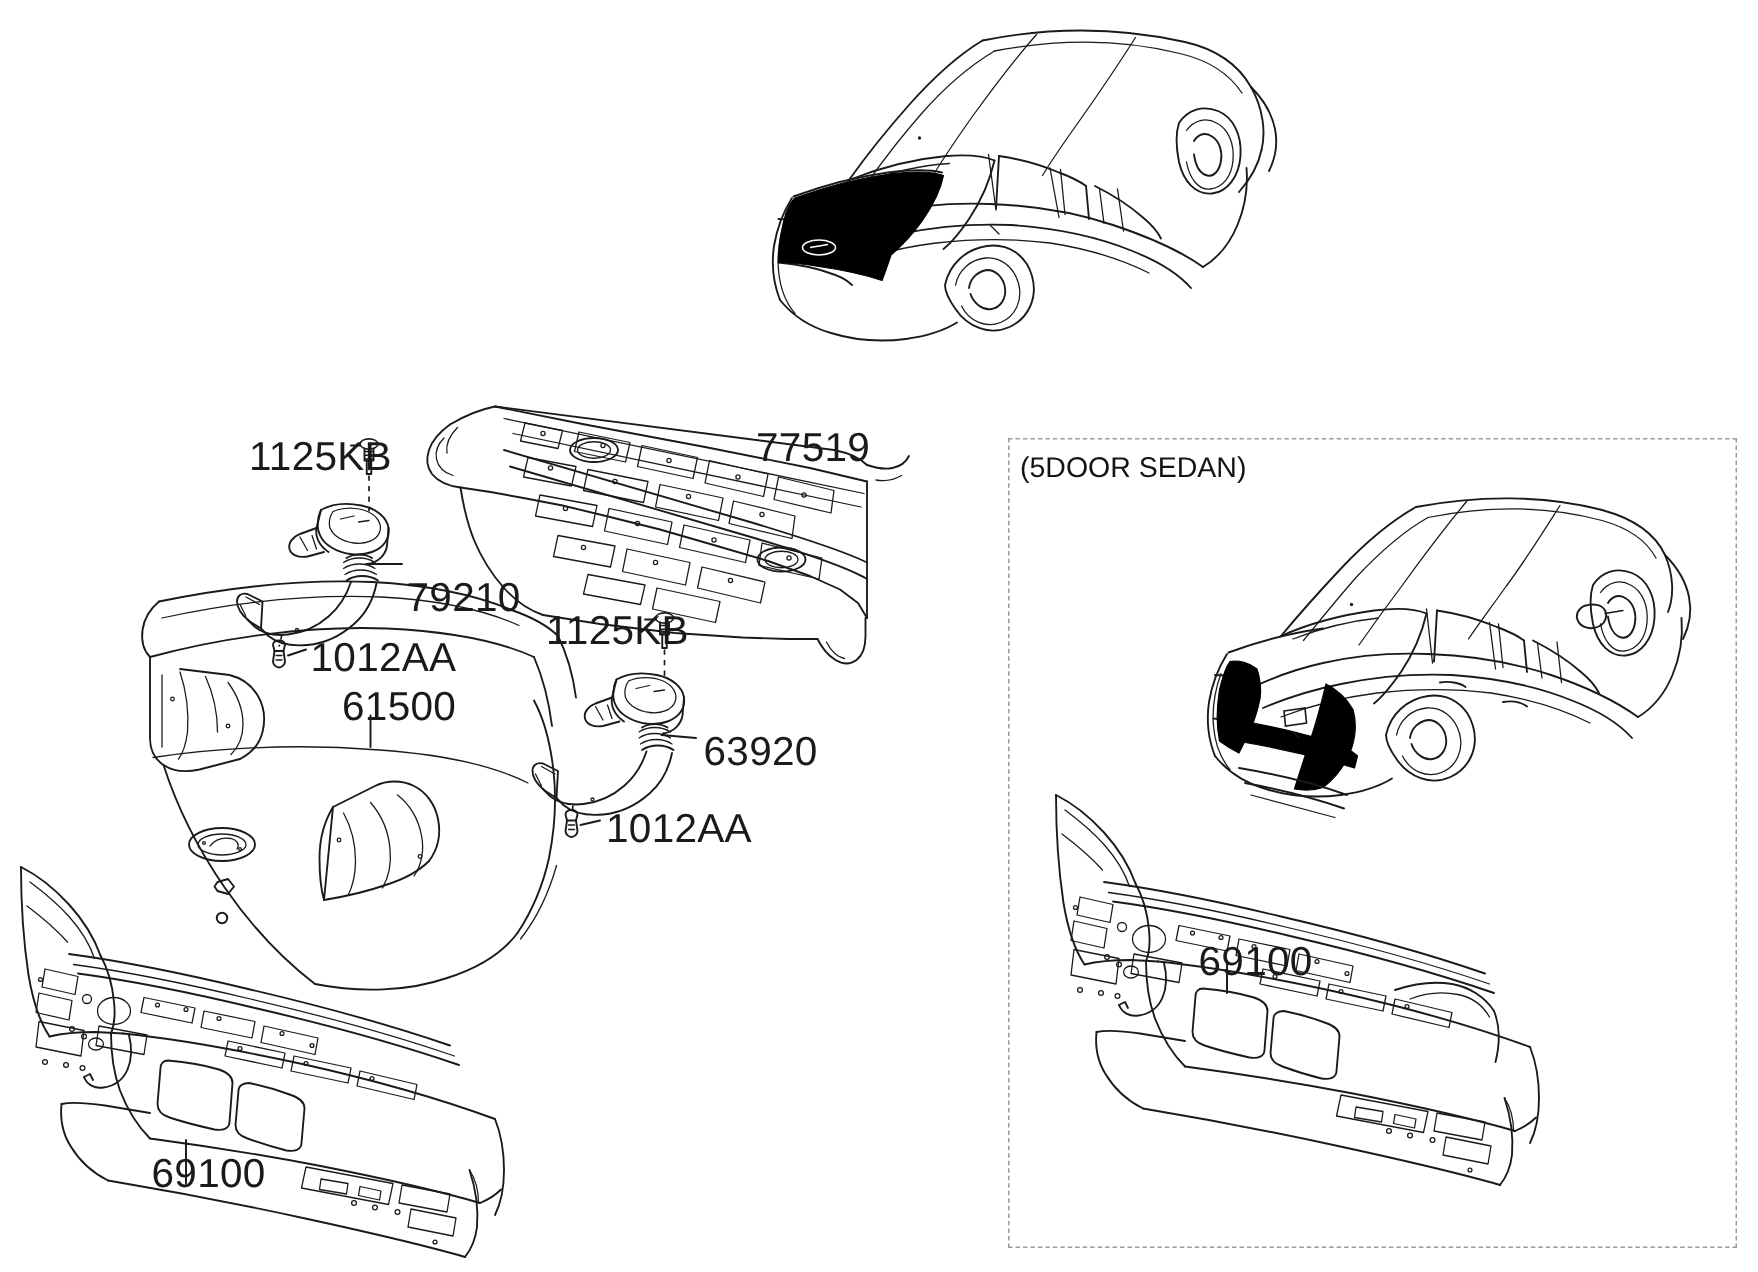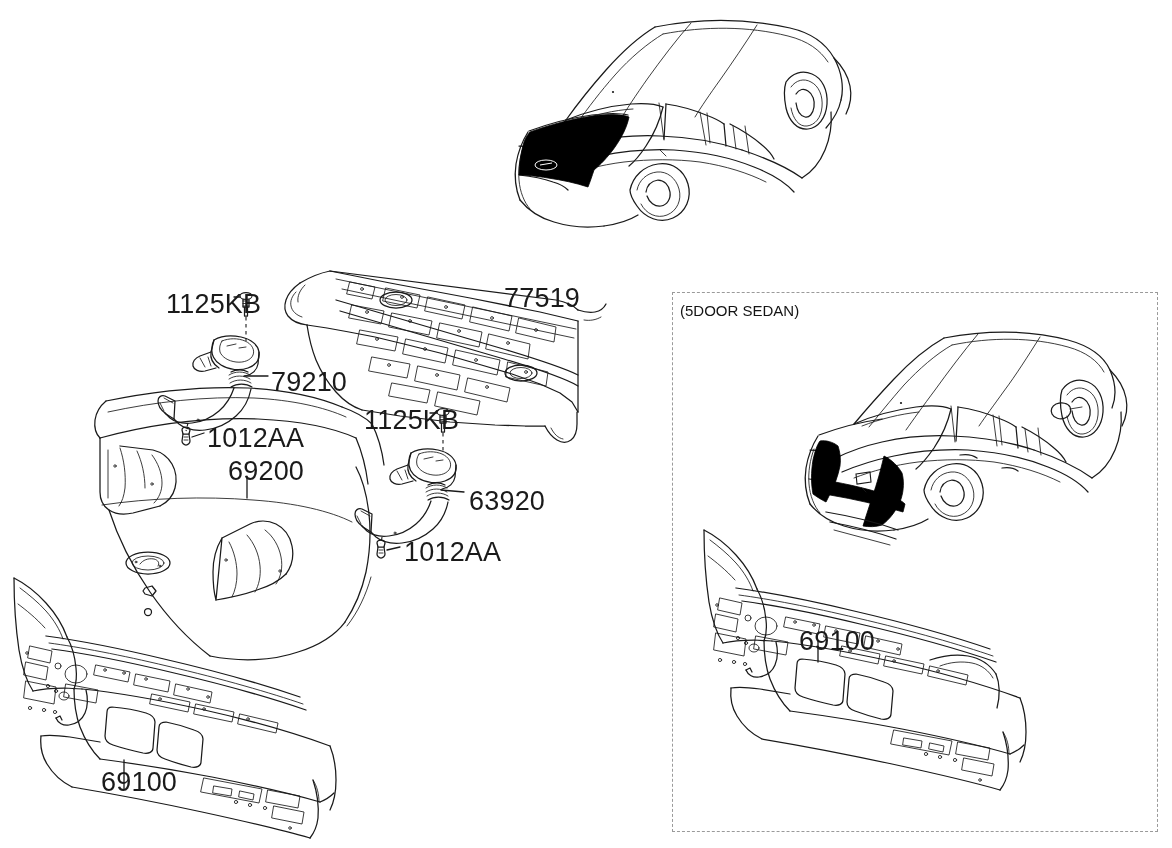--- a/index.html
+++ b/index.html
@@ -17,21 +17,21 @@
     font-size:27px;
     color:#1a1a1a;
     white-space:nowrap;
     letter-spacing:0.2px;
     line-height:1;
   }
   .lbl-group{position:absolute;left:0;top:0;}
   .variant-title{
     position:absolute;
     font-family:"Liberation Sans","DejaVu Sans",sans-serif;
-    font-size:15px;
+    font-size:19px;
     color:#141414;
     white-space:nowrap;
   }
   .variant-box{
     position:absolute;
     border:1.5px dashed #9a9a9a;
     box-sizing:border-box;
     background:transparent;
   }
 </style>
@@ -630,23 +630,23 @@
       <path class="ln" d="M746,670 L750,668 L752,672"></path>
 
       <path class="leader" d="M818,641 L818,662"></path>
     </g>
 
   </svg>
 
   <div class="lbl-group">
     <div class="lbl" style="left:166px;top:291px;">1125KB</div>
     <div class="lbl" style="left:504px;top:285px;">77519</div>
-    <div class="lbl" style="left:271px;top:369px;">79210</div>
+    <div class="lbl" style="left:271px;top:385px;">79210</div>
     <div class="lbl" style="left:207px;top:425px;">1012AA</div>
     <div class="lbl" style="left:364px;top:407px;">1125KB</div>
-    <div class="lbl" style="left:228px;top:458px;">69200</div>
+    <div class="lbl" style="left:228px;top:458px;">61500</div>
     <div class="lbl" style="left:469px;top:488px;">63920</div>
     <div class="lbl" style="left:404px;top:539px;">1012AA</div>
     <div class="lbl" style="left:101px;top:769px;">69100</div>
     <div class="lbl" style="left:799px;top:628px;">69100</div>
   </div>
 
 </div>
 
 </body></html>

